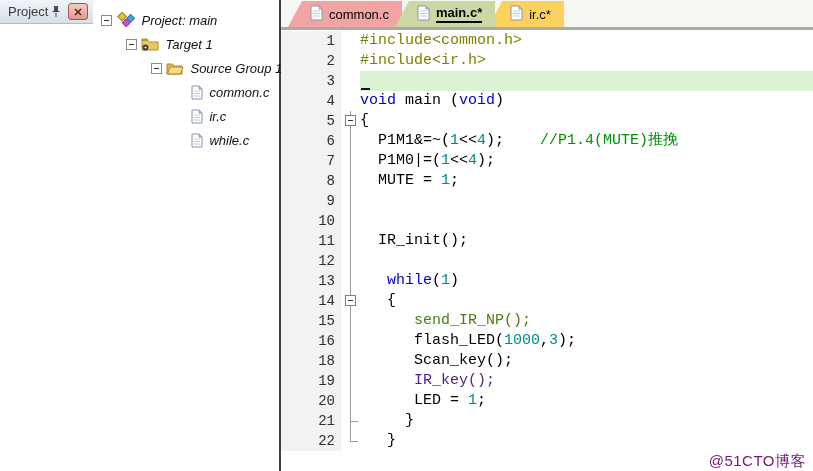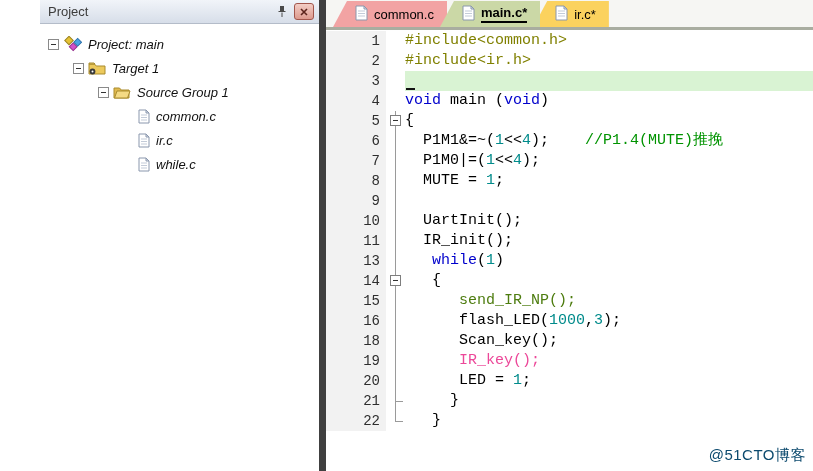--- a/index.html
+++ b/index.html
@@ -4,21 +4,21 @@
 <style>
   html,body{margin:0;padding:0;}
   body{
     width:813px;height:471px;overflow:hidden;position:relative;
     font-family:"Liberation Sans",sans-serif;background:#fff;
     -webkit-font-smoothing:antialiased;
   }
   .app{display:flex;width:813px;height:471px;}
 
   
-  .panel{width:279px;flex:none;border-right:7px solid #404040;background:#fff;display:flex;flex-direction:column;margin-left:40px;}
+  .panel{width:279px;flex:none;border-right:2px solid #404040;background:#fff;display:flex;}
   .panel-header{
     height:23px;flex:none;display:flex;align-items:center;
     background:linear-gradient(#f1f4f9,#d7dee9);
     border-bottom:1px solid #b4bcc9;padding:0 5px 0 8px;font-size:13px;color:#3c3c3c;
   }
   .panel-title{flex:1;}
   .hdr-btn{display:flex;align-items:center;justify-content:center;flex:none;cursor:default;}
   .pin-btn{width:16px;height:16px;margin-right:4px;}
   .close-btn{
     width:18px;height:15px;border:1px solid #a2564c;border-radius:3px;
@@ -69,21 +69,21 @@
   .fold .fbox{
     position:absolute;left:4px;top:4px;width:11px;height:11px;box-sizing:border-box;
     border:1px solid #7e7e7e;background:#fff;z-index:2;
   }
   .fold .fbox::after{content:"";position:absolute;left:2px;right:2px;top:4px;height:1px;background:#333;}
   .codecell{flex:1;white-space:pre;position:relative;color:#000;min-width:0;}
   .codecell.hl{background:#d9f3d3;}
   .caret{position:absolute;left:1px;bottom:1px;width:9px;height:2px;background:#121212;z-index:4;}
 
   .watermark{
-    position:absolute;right:7px;bottom:6px;font-size:15px;color:#0c4a6e;
+    position:absolute;right:7px;bottom:0;font-size:15px;color:#701a75;
     font-family:"Liberation Sans",sans-serif;letter-spacing:.5px;z-index:5;
   }
 </style>
 </head>
 <body>
 
 <div class="app">
 
   <div class="panel">
     <div class="panel-header">
@@ -252,30 +252,36 @@
           <div class="fold">
             <div class="vline"></div>
           </div>
           <div class="codecell"></div>
         </div>
         <div class="crow">
           <div class="lnum">10</div>
           <div class="fold">
             <div class="vline"></div>
           </div>
-          <div class="codecell"><span style="color: rgb(0, 0, 0);">  UartInit();</span></div>
         </div>
         <div class="crow">
           <div class="lnum">11</div>
           <div class="fold">
             <div class="vline"></div>
           </div>
           <div class="codecell"><span style="color: rgb(0, 0, 0);">  IR_init();</span></div>
         </div>
         <div class="crow">
+          <div class="lnum">12</div>
+          <div class="fold">
+            <div class="vline"></div>
+          </div>
+          <div class="codecell"></div>
+        </div>
+        <div class="crow">
           <div class="lnum">13</div>
           <div class="fold">
             <div class="vline"></div>
           </div>
           <div class="codecell"><span style="color: rgb(0, 0, 0);">   </span><span style="color: rgb(0, 0, 204);">while</span><span style="color: rgb(0, 0, 0);">(</span><span style="color: rgb(0, 139, 139);">1</span><span style="color: rgb(0, 0, 0);">)</span></div>
         </div>
         <div class="crow">
           <div class="lnum">14</div>
           <div class="fold">
             <div class="vline"></div>
@@ -302,21 +308,21 @@
           <div class="fold">
             <div class="vline"></div>
           </div>
           <div class="codecell"><span style="color: rgb(0, 0, 0);">      Scan_key();</span></div>
         </div>
         <div class="crow">
           <div class="lnum">19</div>
           <div class="fold">
             <div class="vline"></div>
           </div>
-          <div class="codecell"><span style="color: #ec4899;">      IR_key();</span></div>
+          <div class="codecell"><span style="color: #4c1d95;">      IR_key();</span></div>
         </div>
         <div class="crow">
           <div class="lnum">20</div>
           <div class="fold">
             <div class="vline"></div>
           </div>
           <div class="codecell"><span style="color: rgb(0, 0, 0);">      LED = </span><span style="color: rgb(0, 139, 139);">1</span><span style="color: rgb(0, 0, 0);">;</span></div>
         </div>
         <div class="crow">
           <div class="lnum">21</div>

